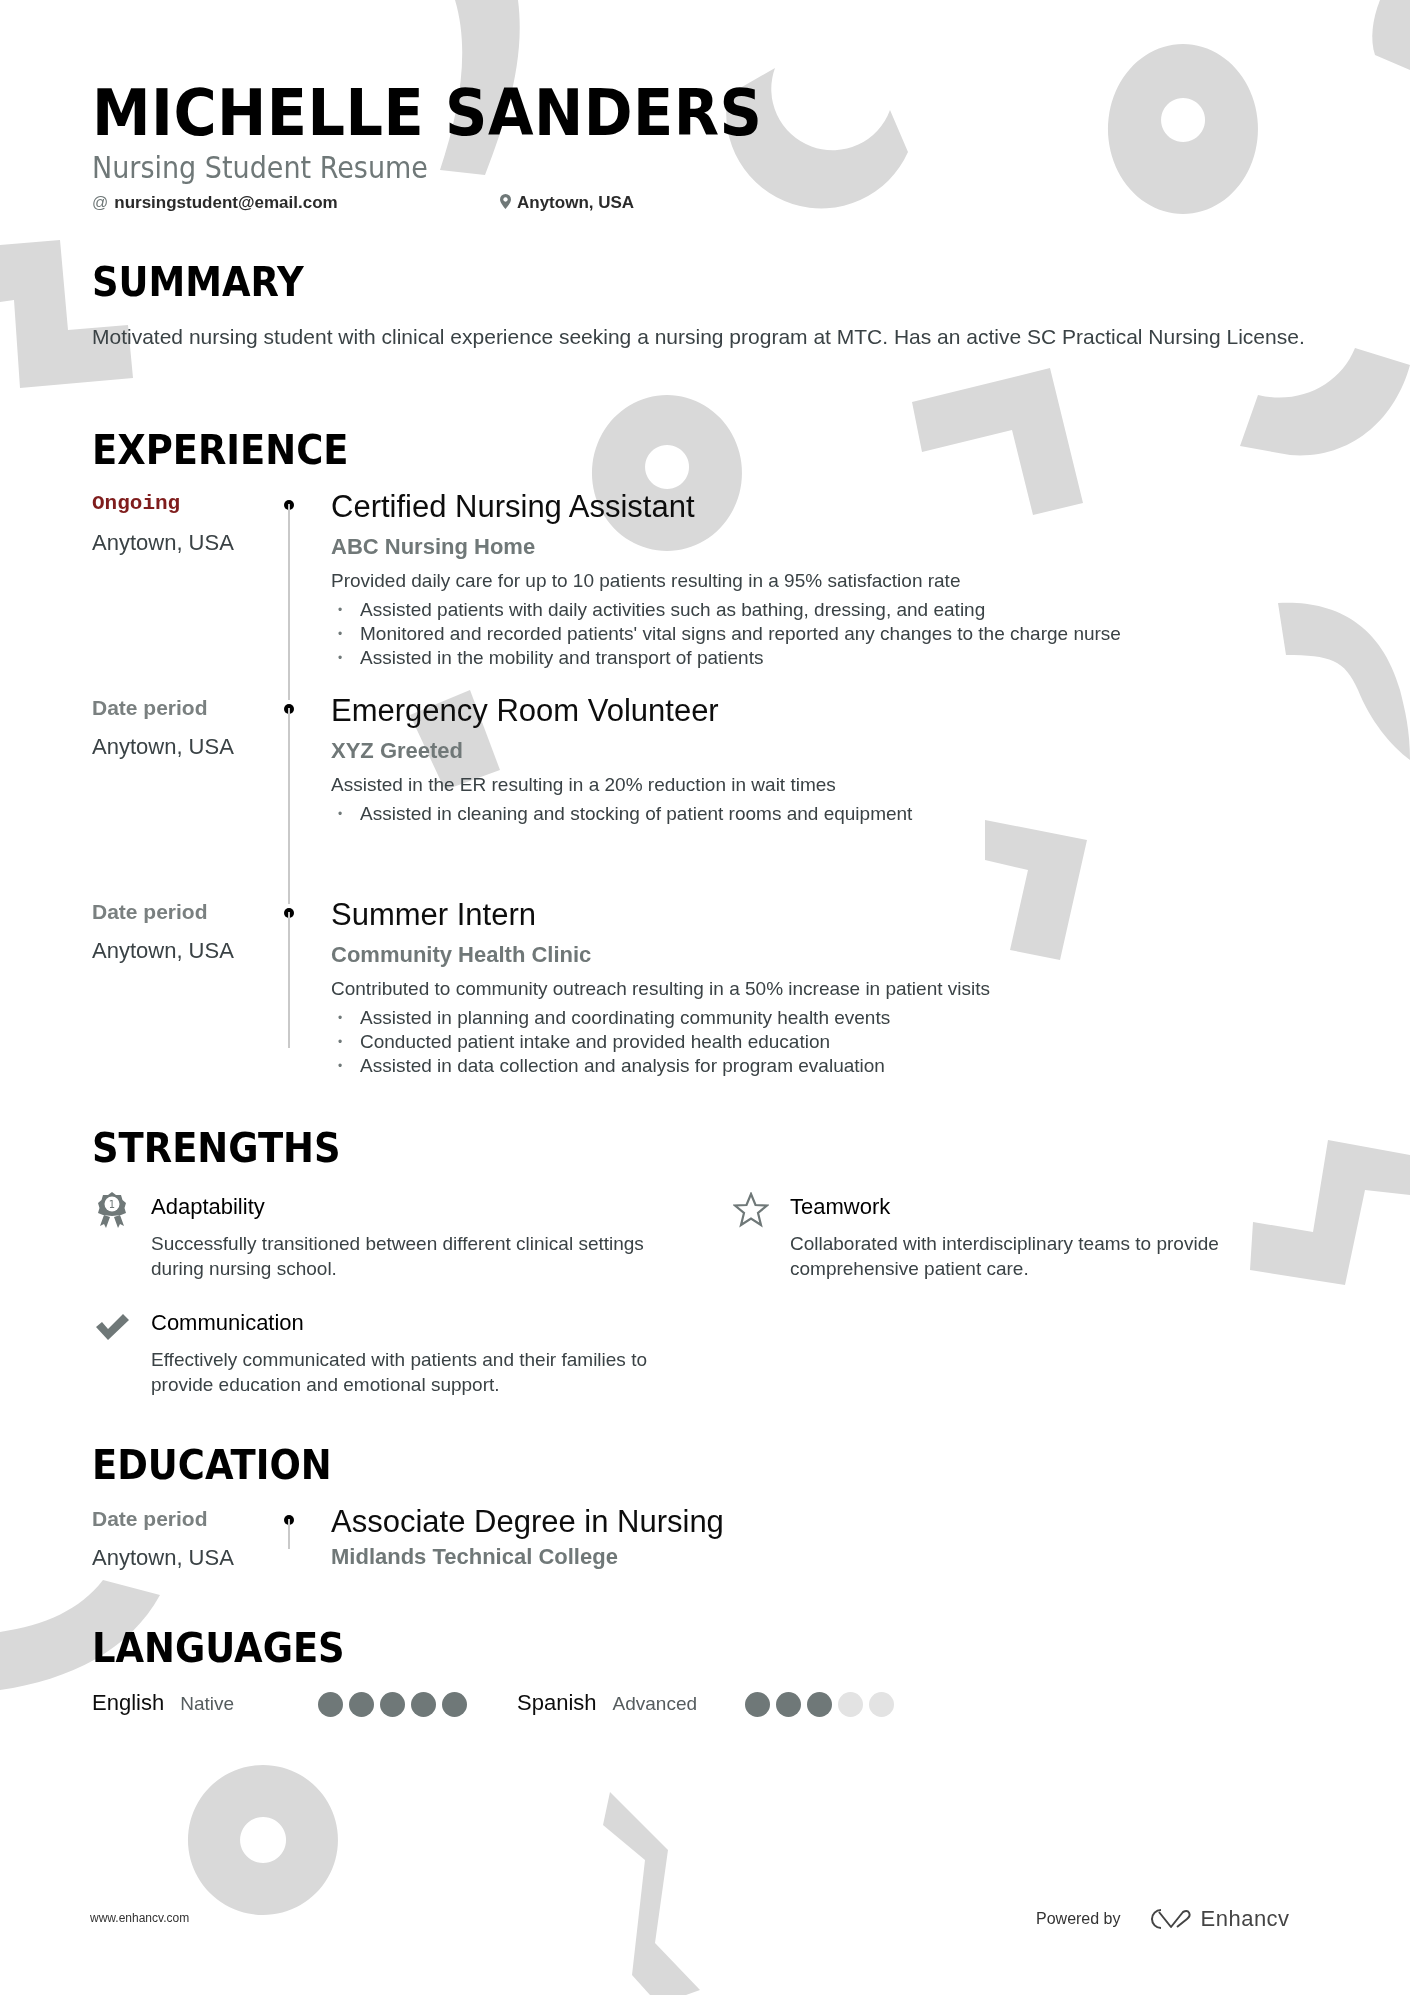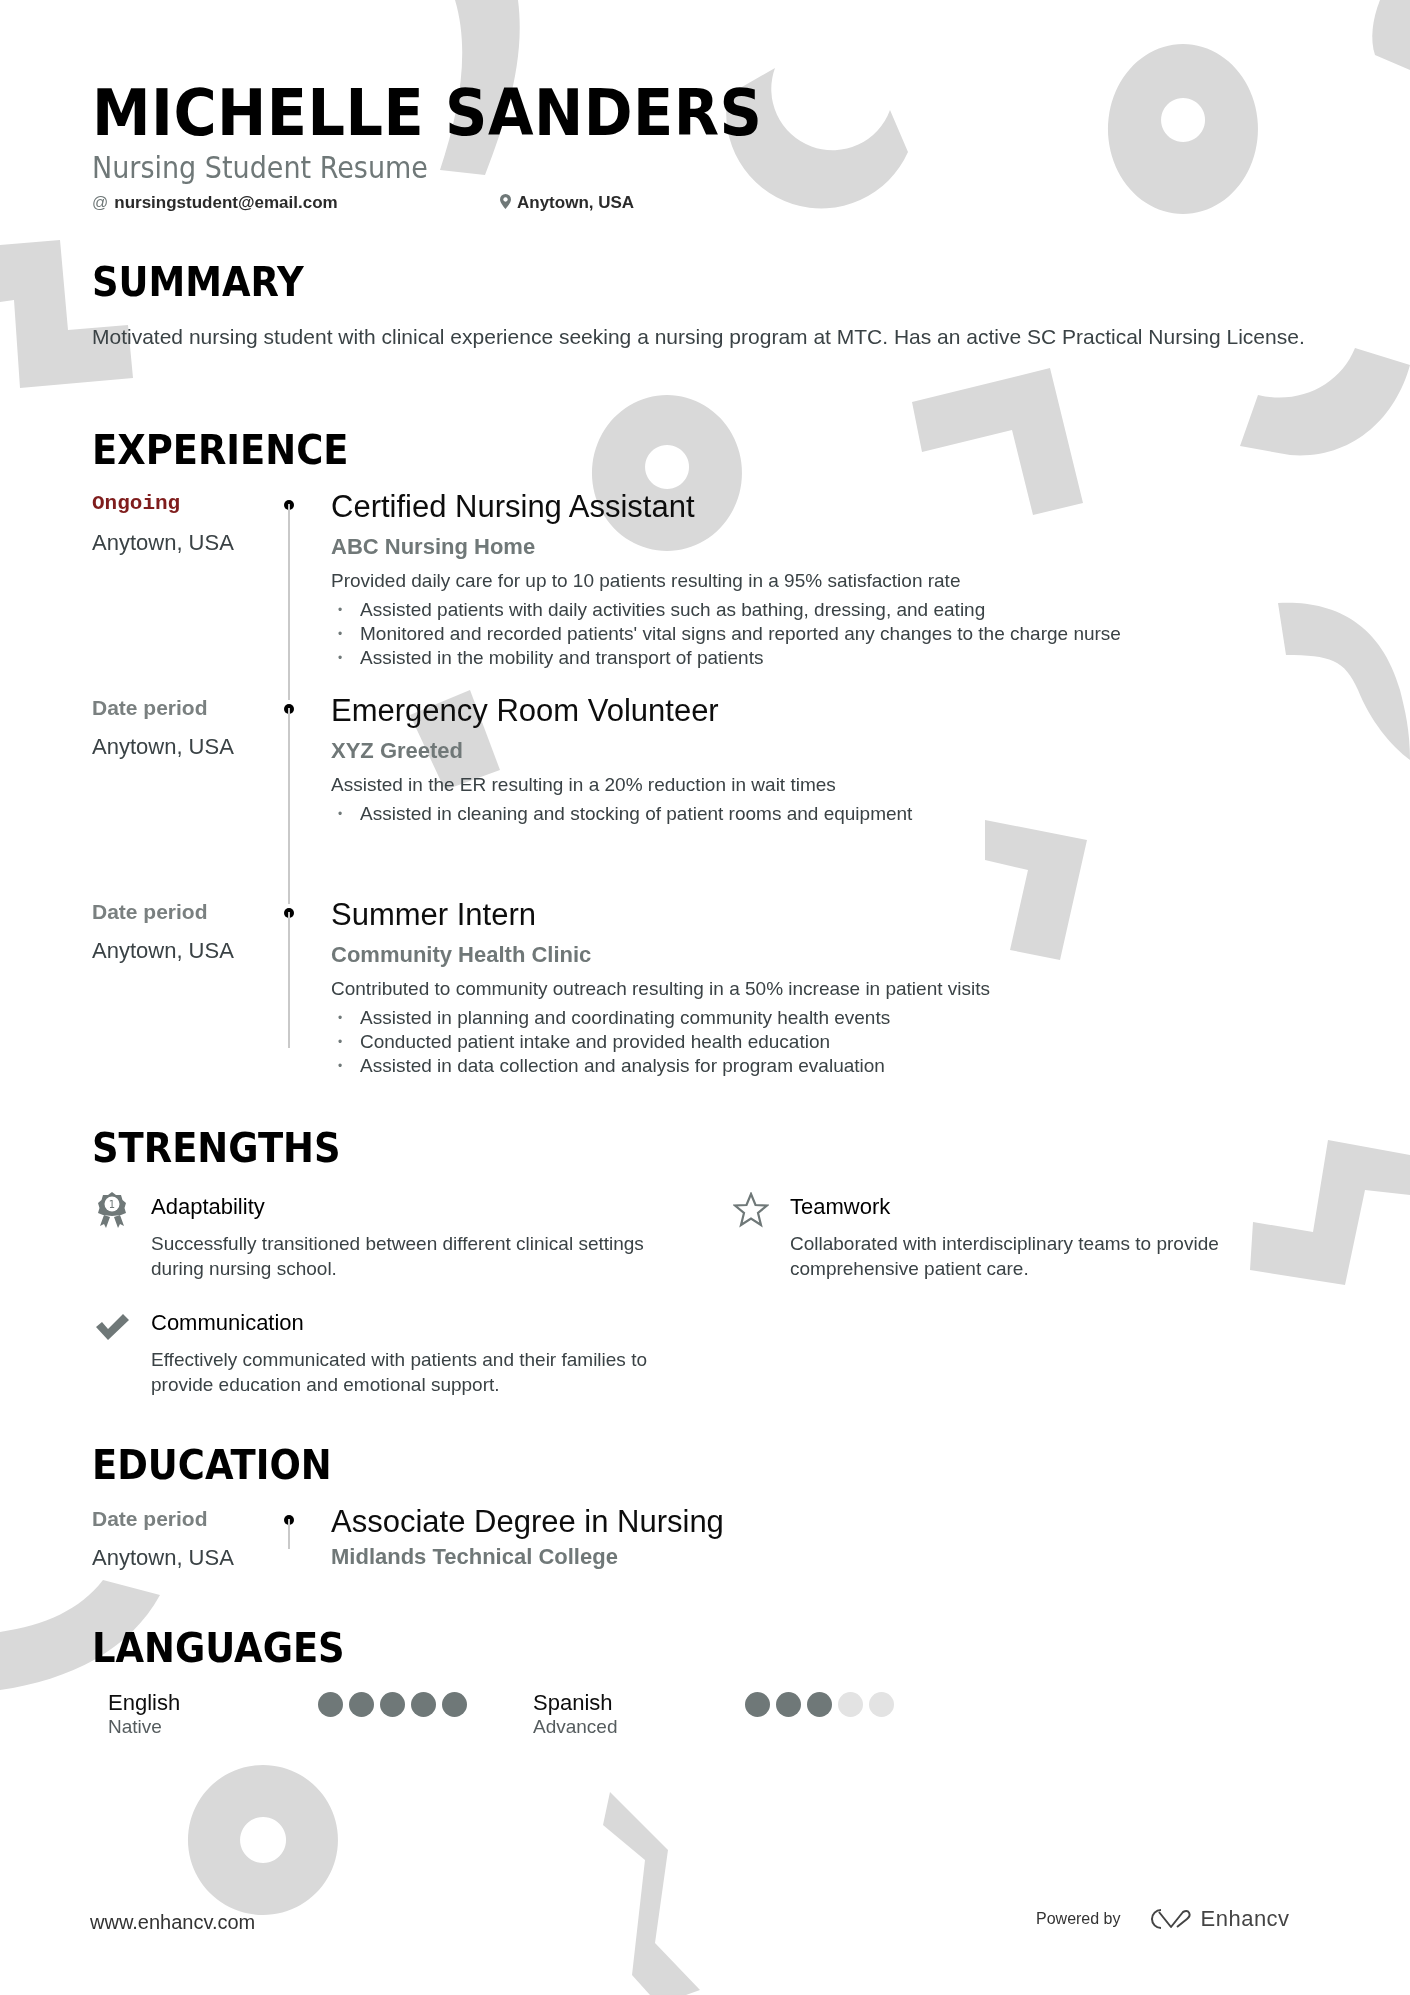--- a/index.html
+++ b/index.html
@@ -29,28 +29,28 @@
   .entry .lead { position: absolute; left: 239px; top: 78px; font-size: 19px; color: #3a4245; white-space: nowrap; }
   .entry ul { position: absolute; left: 239px; top: 106px; list-style: none; }
   .entry li { font-size: 19px; line-height: 24px; color: #3a4245; white-space: nowrap; position: relative; padding-left: 29px; }
   .entry li::before { content: "•"; position: absolute; left: 7px; top: 0; font-size: 12px; color: #6f7878; }
 
   .strength { position: absolute; width: 560px; }
   .strength .s-icon { position: absolute; left: 0; top: -4px; width: 40px; height: 40px; display: flex; align-items: center; justify-content: center; }
   .strength .s-title { position: absolute; left: 59px; top: 0; font-size: 22px; font-weight: 400; color: #000; }
   .strength .s-desc { position: absolute; left: 59px; top: 37px; width: 540px; font-size: 19px; line-height: 25px; color: #3a4245; }
 
-  .lang { position: absolute; top: 1690px; display: flex; align-items: baseline; flex-direction: column; }
+  .lang { position: absolute; top: 1690px; display: flex; align-items: baseline; }
   .lang .l-name { font-size: 22px; color: #0d0d0d; }
   .lang .l-level { font-size: 19px; color: #555c5e; margin-left: 16px; }
   .dots { position: absolute; top: 1692px; display: flex; gap: 6px; }
   .dots span { width: 25px; height: 25px; border-radius: 50%; background: #6f7878; display: inline-block; }
   .dots span.off { background: #e3e3e3; }
 
-  .footer-left { position: absolute; left: 90px; top: 1911px; font-size: 20px; color: #333; }
+  .footer-left { position: absolute; left: 90px; top: 1911px; font-size: 12px; color: #333; }
   .footer-right { position: absolute; left: 1036px; top: 1906px; display: flex; align-items: center; gap: 26px; }
   .footer-right .pb { font-size: 16px; color: #333; }
   .footer-right .brand { display: flex; align-items: center; gap: 8px; font-size: 22px; color: #444; letter-spacing: 0.5px; }
 </style>
 </head>
 <body>
 
 <svg class="bg-shapes" width="1410" height="1995" viewBox="0 0 1410 1995">
   <g fill="#d9d9d9">
 

